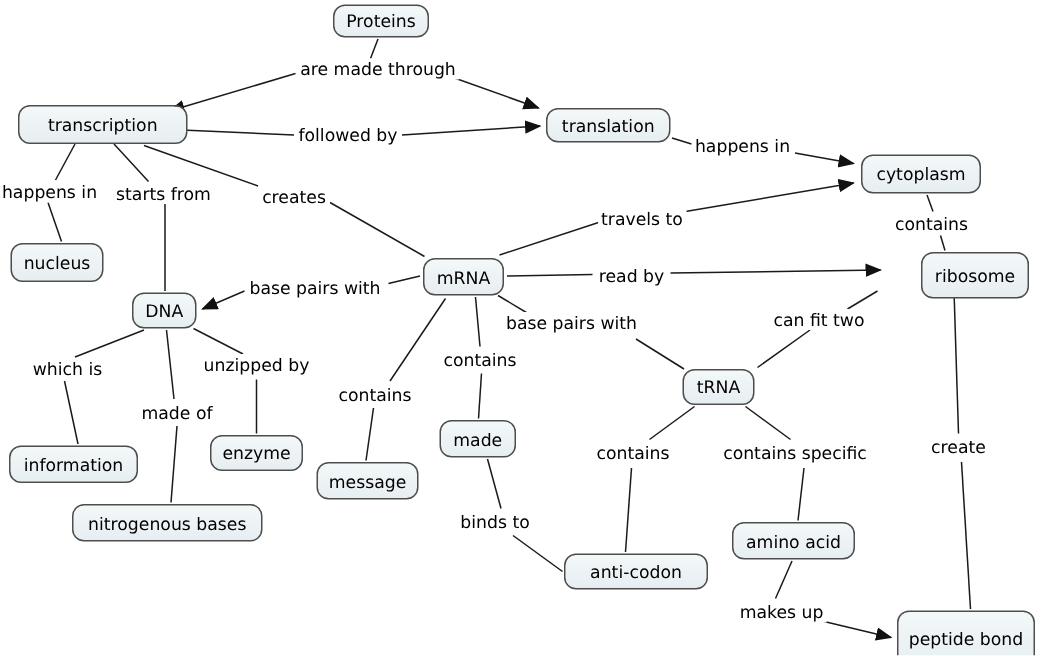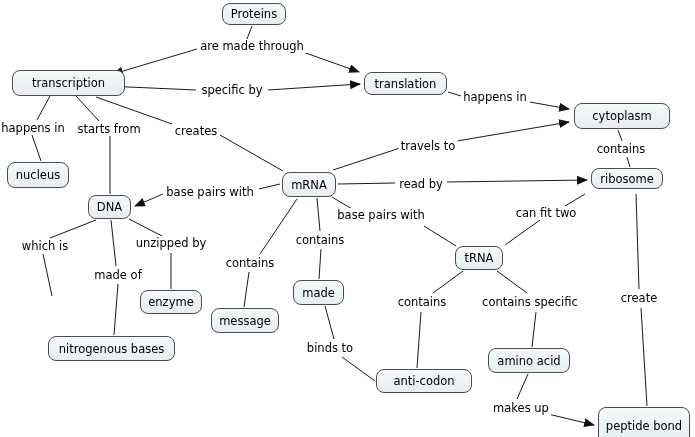--- a/index.html
+++ b/index.html
@@ -136,36 +136,37 @@
       </g>
     <g>
         <line x1="129" y1="219" x2="162" y2="236"></line>
         <line x1="171" y1="253" x2="171" y2="289"></line>
       </g>
   </svg>
 
   <div class="node" style="left:222px;top:3px;width:64px;height:22px">Proteins</div>
   <div class="node" style="left:12px;top:70px;width:113px;height:26px">transcription</div>
   <div class="node" style="left:364px;top:72px;width:83px;height:23px">translation</div>
-  <div class="node" style="left:574px;top:103px;width:96px;height:26px">cytoplasm</div>
+  <div class="node" style="left:574px;top:103px;width:80px;height:26px">cytoplasm</div>
   <div class="node" style="left:7px;top:162px;width:62px;height:26px">nucleus</div>
   <div class="node" style="left:88px;top:195px;width:43px;height:24px">DNA</div>
   <div class="node" style="left:282px;top:172px;width:54px;height:25px">mRNA</div>
-  <div class="node" style="left:591px;top:168px;width:72px;height:21px">ribosome</div>
+  <div class="node" style="left:614px;top:168px;width:72px;height:31px">ribosome</div>
   <div class="node" style="left:455px;top:246px;width:48px;height:24px">tRNA</div>
+  <div class="node" style="left:6px;top:297px;width:86px;height:25px">information</div>
   <div class="node" style="left:140px;top:290px;width:62px;height:24px">enzyme</div>
   <div class="node" style="left:211px;top:308px;width:68px;height:25px">message</div>
   <div class="node" style="left:48px;top:336px;width:127px;height:25px">nitrogenous bases</div>
   <div class="node" style="left:293px;top:280px;width:51px;height:25px">made</div>
   <div class="node" style="left:376px;top:369px;width:96px;height:24px">anti-codon</div>
   <div class="node" style="left:488px;top:348px;width:82px;height:25px">amino acid</div>
   <div class="node" style="left:598px;top:407px;width:92px;height:38px">peptide bond</div>
 
   <div class="edge-label" style="left:252px;top:39px">are made through</div>
-  <div class="edge-label" style="left:232px;top:83px">specific by</div>
+  <div class="edge-label" style="left:232px;top:83px">followed by</div>
   <div class="edge-label" style="left:33px;top:121px">happens in</div>
   <div class="edge-label" style="left:109px;top:122px">starts from</div>
   <div class="edge-label" style="left:196px;top:124px">creates</div>
   <div class="edge-label" style="left:210px;top:185px">base pairs with</div>
   <div class="edge-label" style="left:428px;top:139px">travels to</div>
   <div class="edge-label" style="left:421px;top:177px">read by</div>
   <div class="edge-label" style="left:381px;top:208px">base pairs with</div>
   <div class="edge-label" style="left:320px;top:233px">contains</div>
   <div class="edge-label" style="left:250px;top:256px">contains</div>
   <div class="edge-label" style="left:495px;top:90px">happens in</div>

